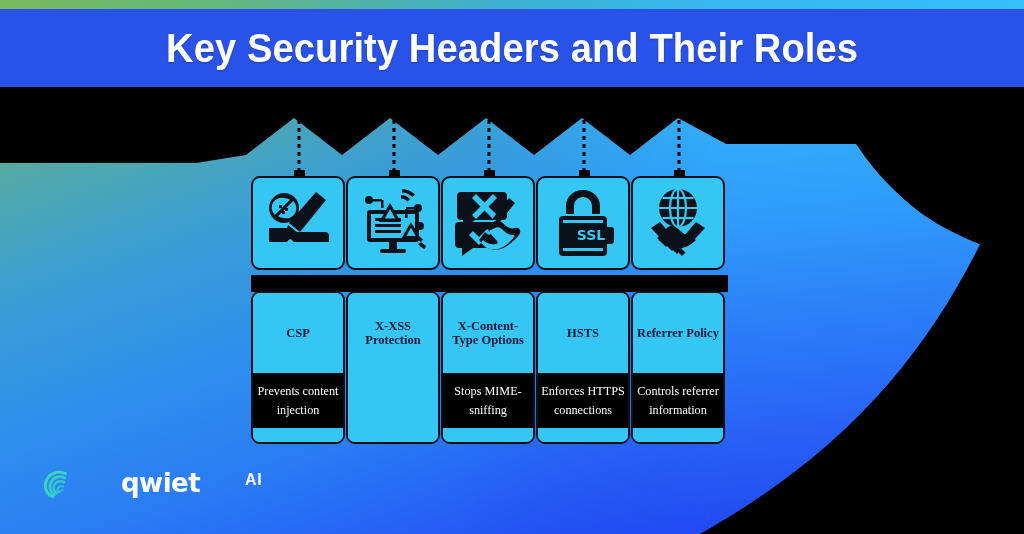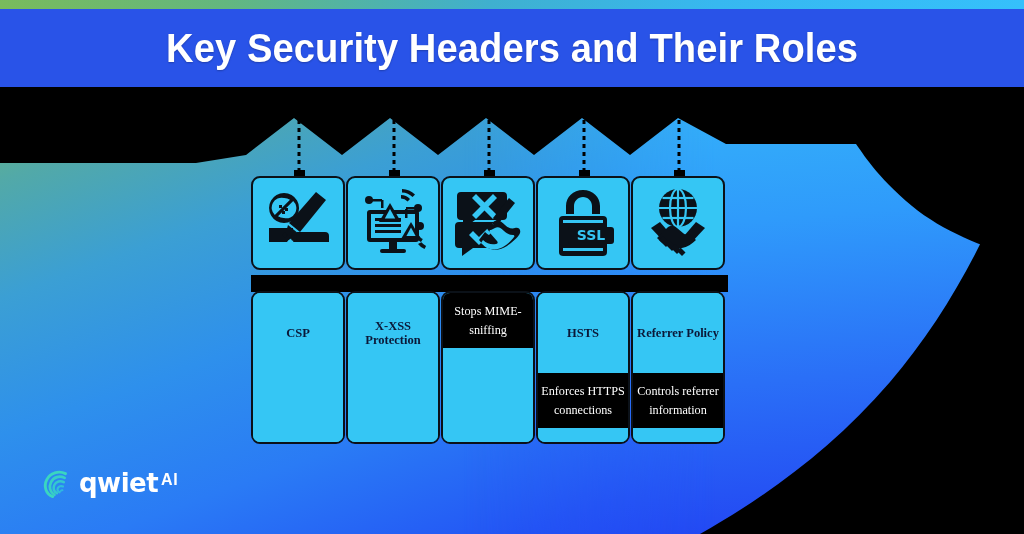--- a/index.html
+++ b/index.html
@@ -109,21 +109,21 @@
     padding:0 2px;box-sizing:border-box;
   }
   .card-foot{
     flex:1 1 auto;
     background:#35c6f4;
   }
 
   
   .logo{
     position:absolute;left:40px;top:466px;
-    display:flex;align-items:center;
+    display:flex;align-items:center;gap:42px;
   }
   .logo-mark{width:34px;height:34px;display:block;}
   .logo-word{
     color:#ffffff;font-size:26px;font-weight:bold;letter-spacing:-0.5px;
     margin-left:5px;line-height:1;
     font-family:"DejaVu Sans", sans-serif;
   }
   .logo-ai{
     color:#ffffff;font-size:16px;font-weight:bold;margin-left:3px;
     align-self:flex-start;margin-top:5px;letter-spacing:0.5px;
@@ -293,29 +293,31 @@
         </svg>
       </div>
     </div>
 
     <div class="blackbar"></div>
 
     <div class="textrow">
 
       <div class="card">
         <div class="card-title">CSP</div>
+        <div class="card-desc">Prevents content injection</div>
         <div class="card-foot"></div>
       </div>
 
       <div class="card">
         <div class="card-title">X-XSS Protection</div>
         <div class="card-foot"></div>
       </div>
 
       <div class="card">
+        <div class="card-title">X-Content-Type Options</div>
         <div class="card-desc">Stops MIME-sniffing</div>
         <div class="card-foot"></div>
       </div>
 
       <div class="card">
         <div class="card-title">HSTS</div>
         <div class="card-desc">Enforces HTTPS connections</div>
         <div class="card-foot"></div>
       </div>
 

